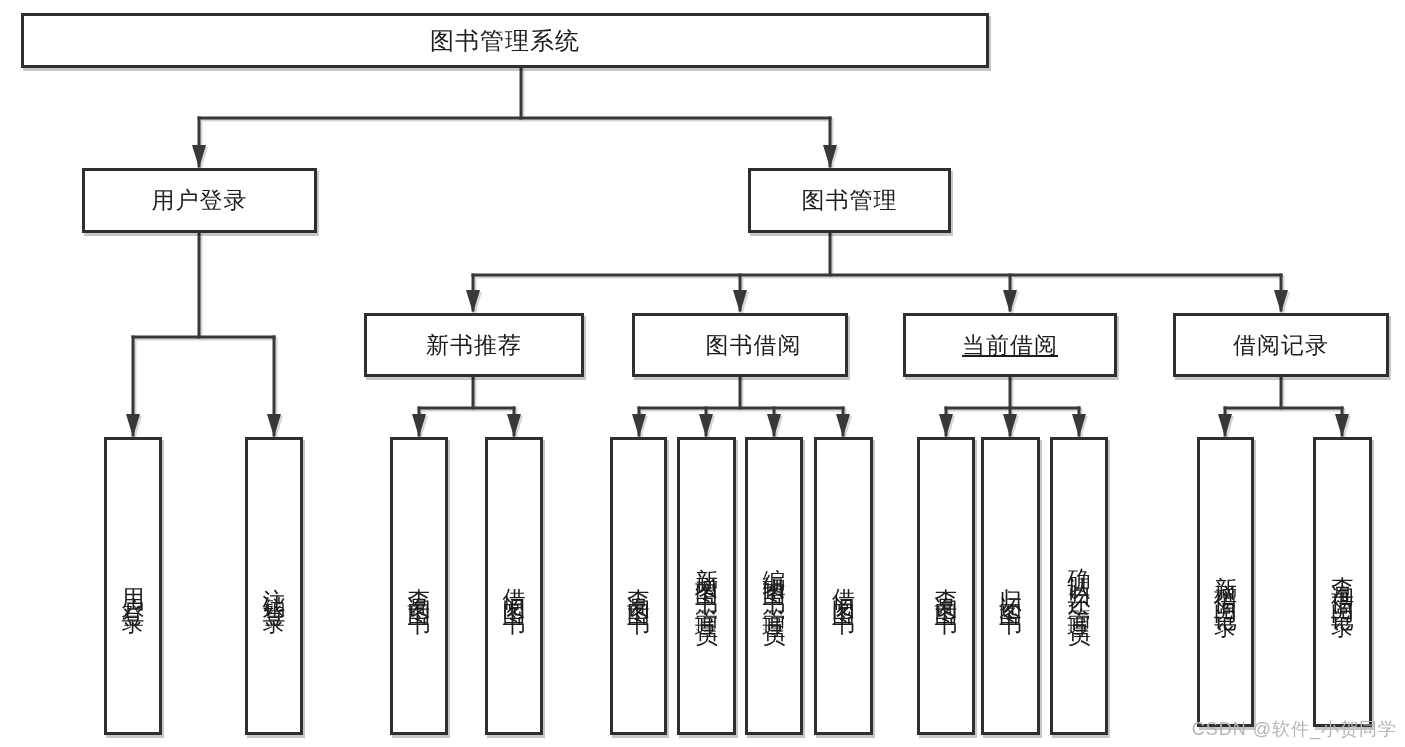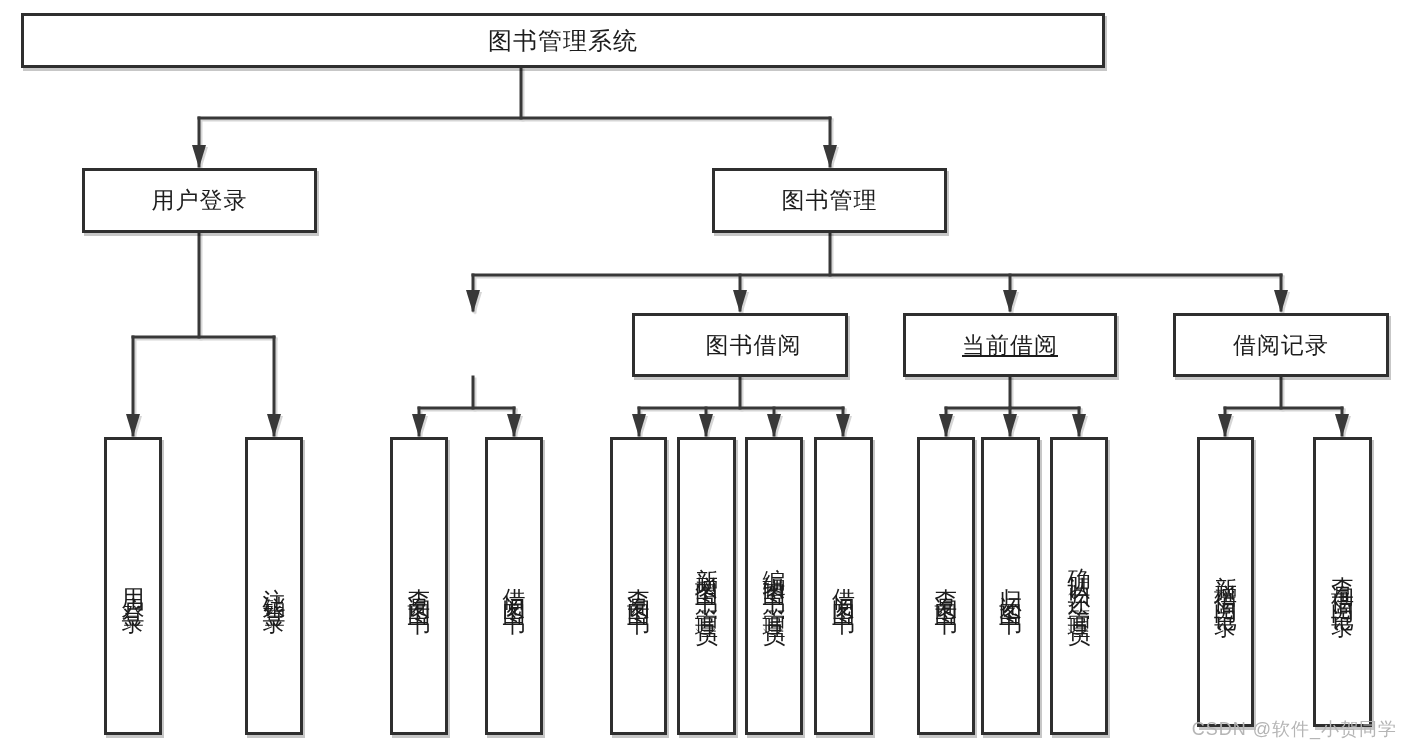--- a/index.html
+++ b/index.html
@@ -99,31 +99,34 @@
     <polygon points="1072,414 1086,414 1079,437"></polygon>
 
     <line x1="1281" y1="377" x2="1281" y2="408"></line>
     <line x1="1225" y1="408" x2="1342" y2="408"></line>
     <line x1="1225" y1="408" x2="1225" y2="435"></line>
     <line x1="1342" y1="408" x2="1342" y2="435"></line>
     <polygon points="1218,414 1232,414 1225,437"></polygon>
     <polygon points="1335,414 1349,414 1342,437"></polygon>
   </svg>
 
-  <div class="hbox root" style="left:21px;top:13px;width:1084px;height:55px;">
+  <div class="hbox root" style="left:21px;top:13px;width:968px;height:55px;">
     <span>图书管理系统</span>
   </div>
 
   <div class="hbox" style="left:82px;top:168px;width:235px;height:65px;">
     <span>用户登录</span>
   </div>
-  <div class="hbox" style="left:712px;top:168px;width:235px;height:65px;">
+  <div class="hbox" style="left:748px;top:168px;width:203px;height:65px;">
     <span>图书管理</span>
   </div>
 
+  <div class="hbox" style="left:364px;top:313px;width:220px;height:64px;">
+    <span>新书推荐</span>
+  </div>
   <div class="hbox" style="left:632px;top:313px;width:216px;height:64px;padding-left:27px;">
     <span>图书借阅</span>
   </div>
   <div class="hbox" style="left:903px;top:313px;width:214px;height:64px;text-decoration:underline;">
     <span>当前借阅</span>
   </div>
   <div class="hbox" style="left:1173px;top:313px;width:216px;height:64px;">
     <span>借阅记录</span>
   </div>
 

